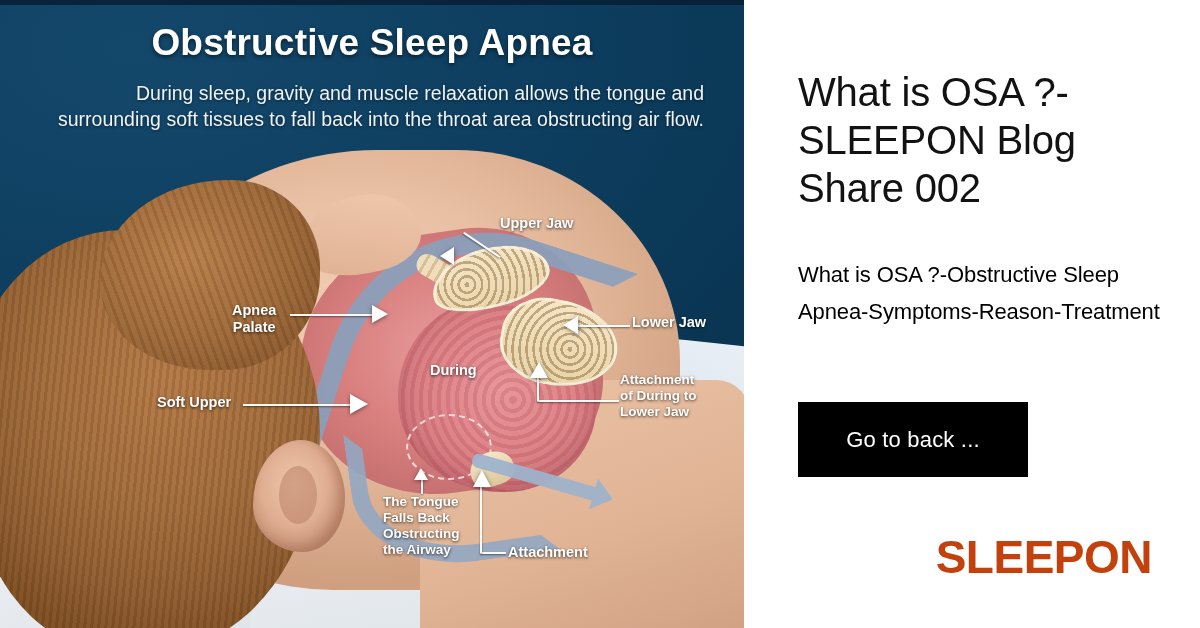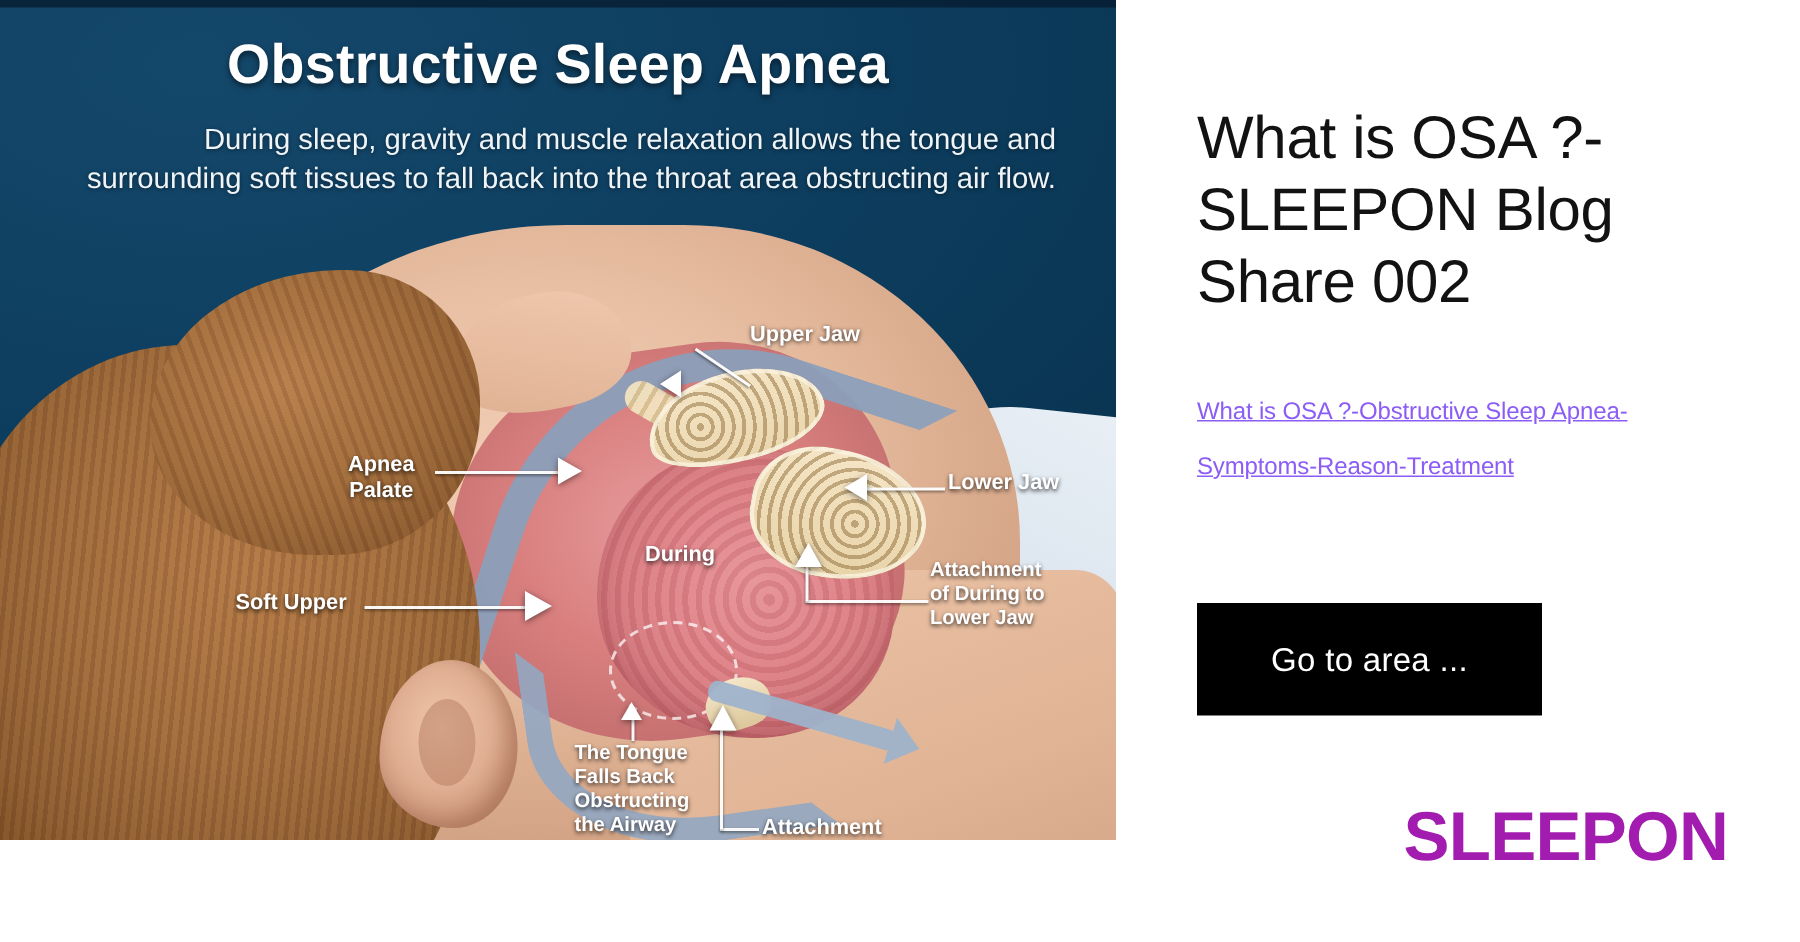--- a/index.html
+++ b/index.html
@@ -7,21 +7,21 @@
     width:1200px;height:628px;overflow:hidden;
     background:#ffffff;
     font-family:"Liberation Sans", sans-serif;
   }
   .card{
     position:relative;width:1200px;height:628px;display:flex;background:#fff;
   }
 
   
   .illus{
-    position:relative;width:744px;height:560px;overflow:hidden;
+    position:relative;width:744px;height:628px;overflow:hidden;
     background:#0c3c5c;
   }
   .illus .bg{
     position:absolute;inset:0;
     background:
       radial-gradient(120% 90% at 18% 8%, #14486b 0%, #0e3f61 42%, #0a3755 75%, #093250 100%);
   }
   .illus .topstrip{
     position:absolute;left:0;top:0;width:100%;height:5px;background:#071f33;opacity:.85;
   }
@@ -192,31 +192,31 @@
     position:relative;width:456px;height:628px;background:#ffffff;
     padding:0;box-sizing:border-box;
   }
   .title{
     position:absolute;left:54px;top:68px;width:360px;
     font-size:40px;line-height:48px;color:#121212;font-weight:normal;
     letter-spacing:-0.2px;
   }
   .desc{
     position:absolute;left:54px;top:256px;width:362px;
-    font-size:16px;line-height:37px;color:#8b5cf6;letter-spacing:-0.1px;text-decoration:underline;
+    font-size:22px;line-height:37px;color:#000000;letter-spacing:-0.1px;
   }
   .cta{
     position:absolute;left:54px;top:402px;width:230px;height:75px;
     background:#000000;border:0;color:#ffffff;cursor:pointer;
     font-family:"Liberation Sans", sans-serif;font-size:22px;
     display:flex;align-items:center;justify-content:center;letter-spacing:.2px;
   }
   .logo{
     position:absolute;right:48px;bottom:48px;
-    font-size:46px;font-weight:bold;letter-spacing:-0.5px;color:#a21caf;
+    font-size:46px;font-weight:bold;letter-spacing:-0.5px;color:#c2410c;
     line-height:46px;
   }
 </style>
 </head>
 <body>
 
 <div class="card">
 
   <div class="illus">
     <div class="bg"></div>
@@ -284,17 +284,17 @@
     <div class="lab sm l-falls">The Tongue
 Falls Back
 Obstructing
 the Airway</div>
     <div class="lab l-epi">Attachment</div>
   </div>
 
   <div class="panel">
     <div class="title">What is OSA ?-SLEEPON Blog Share 002</div>
     <div class="desc">What is OSA ?-Obstructive Sleep Apnea-Symptoms-Reason-Treatment</div>
-    <button class="cta">Go to area ...</button>
+    <button class="cta">Go to back ...</button>
     <div class="logo">SLEEPON</div>
   </div>
 
 </div>
 
 </body></html>

